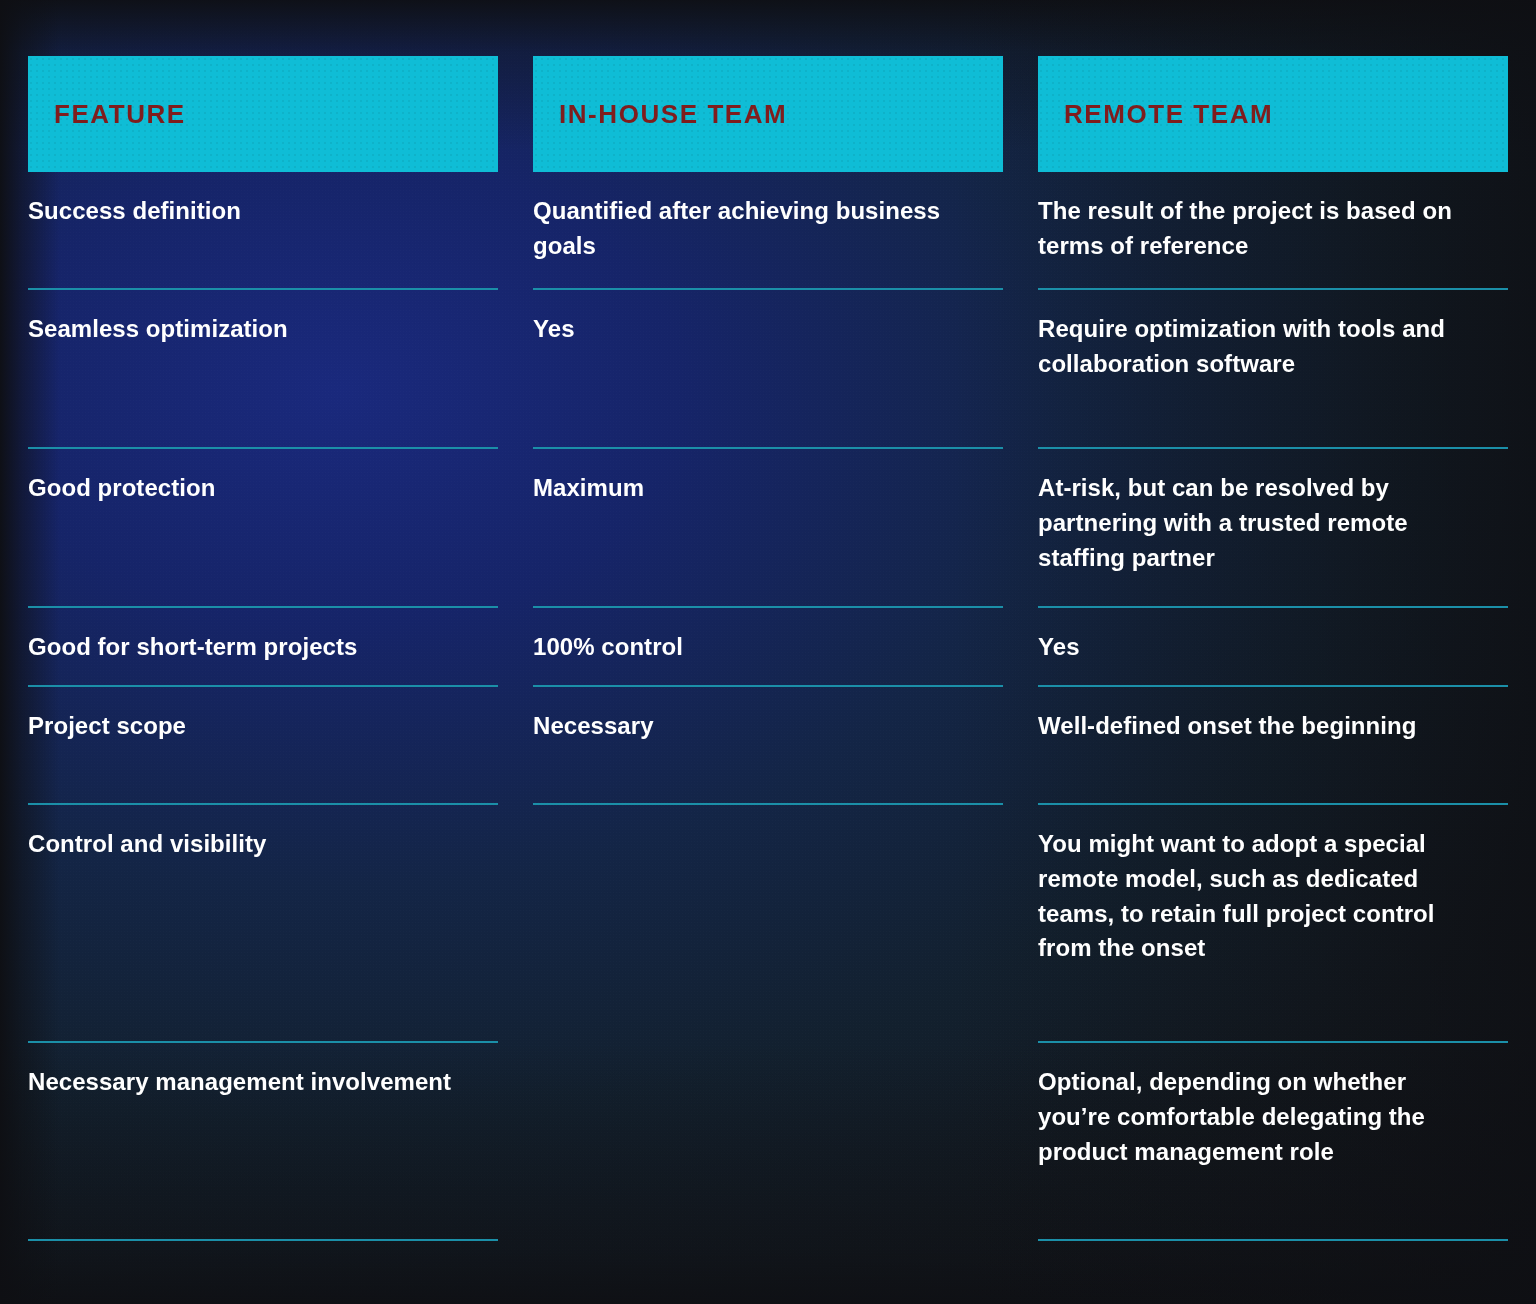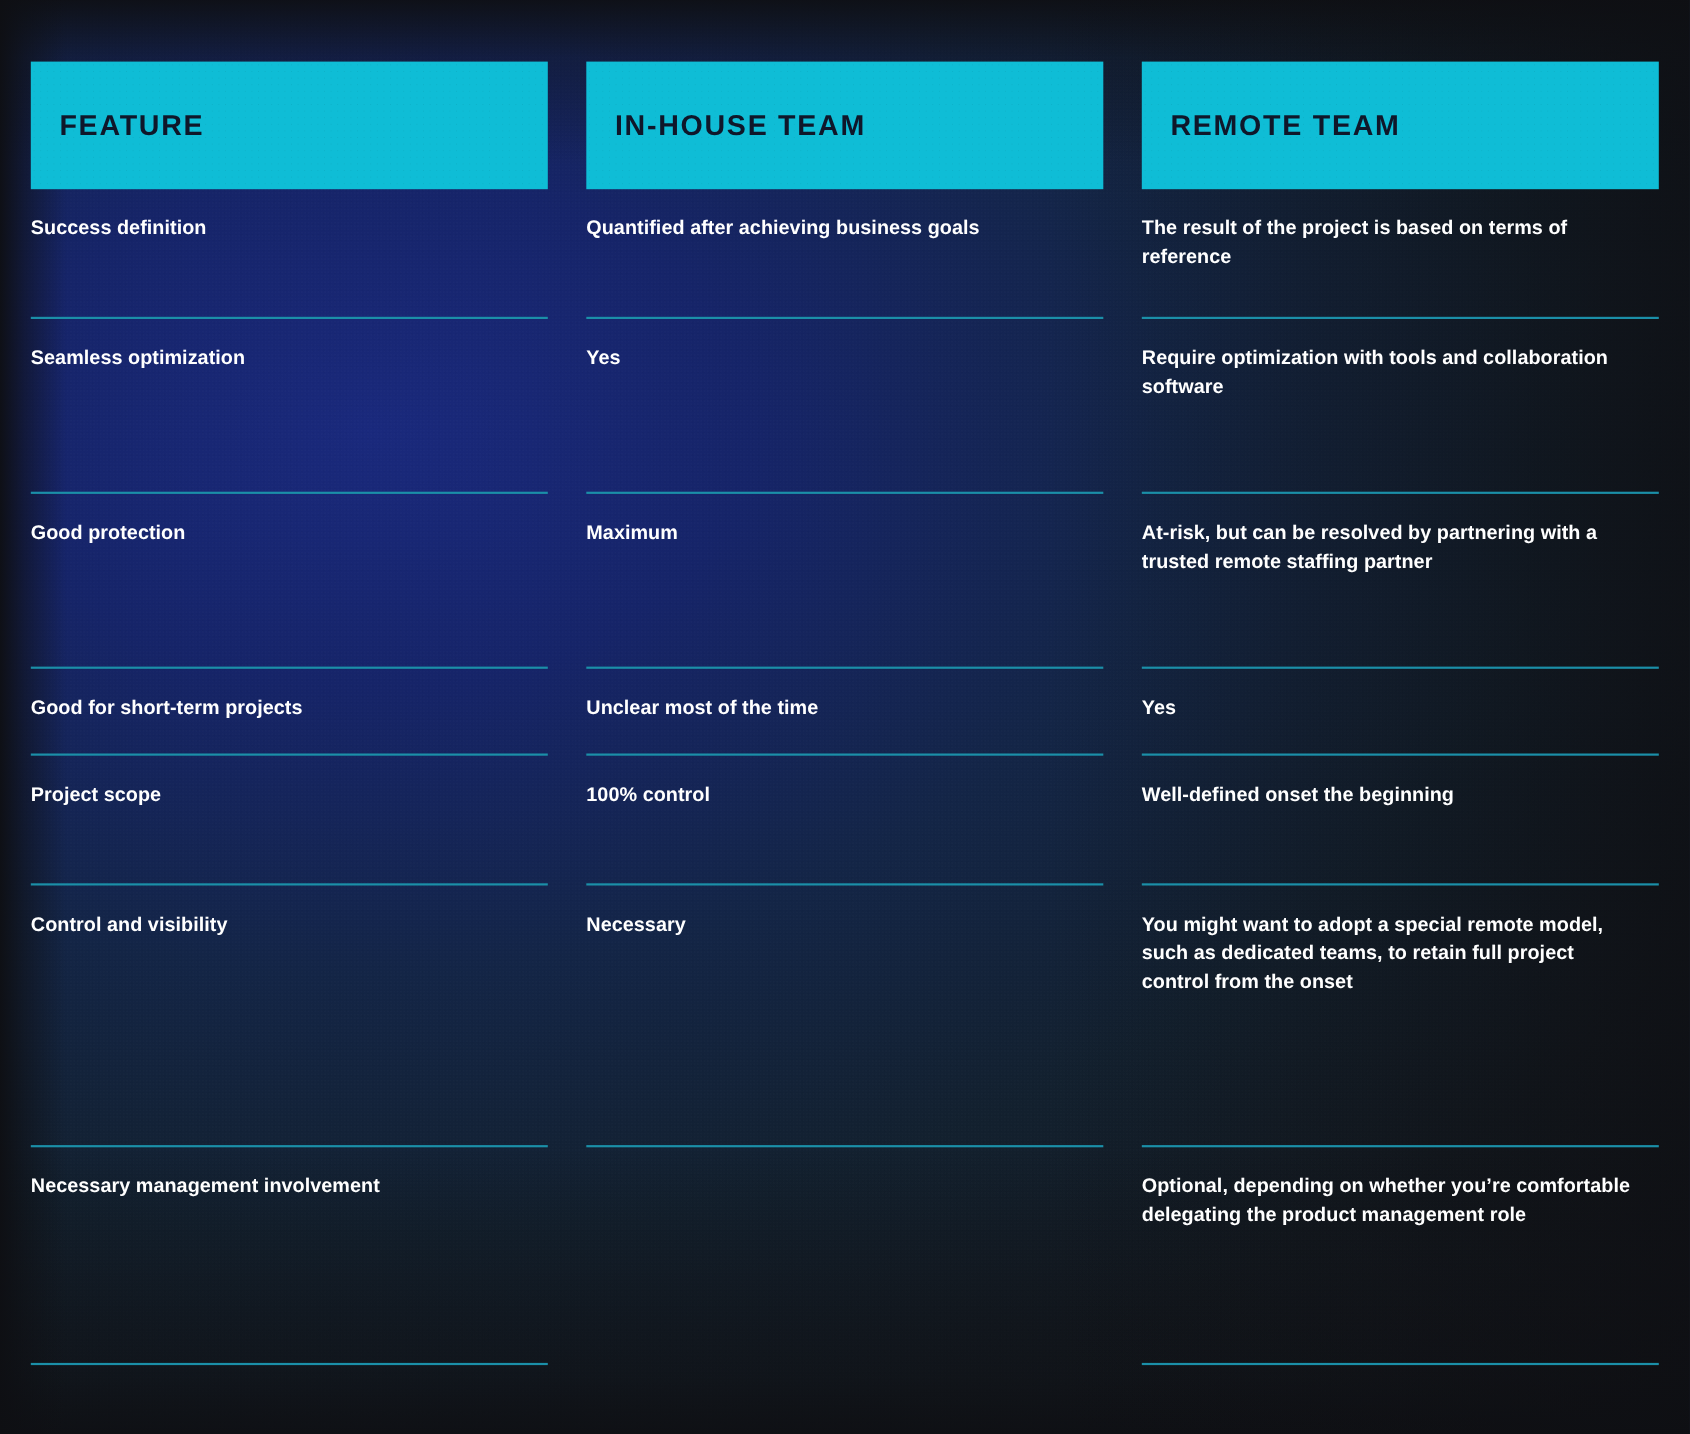--- a/index.html
+++ b/index.html
@@ -98,34 +98,34 @@
     inset: 0;
     opacity: 0.35;
     background-image: radial-gradient(rgba(0,0,0,0.18) 0.7px, transparent 0.8px);
     background-size: 6px 6px;
     pointer-events: none;
   }
   .header-label {
     position: relative;
     z-index: 2;
     padding-left: 26px;
-    color: #0f172a;
+    color: #7f1d1d;
     font-size: 26px;
     font-weight: bold;
     letter-spacing: 0.06em;
     text-transform: uppercase;
     line-height: 1.1;
   }
 
   .cell {
     position: relative;
     box-sizing: border-box;
     padding: 22px 26px 0 0;
     color: #ffffff;
-    font-size: 18px;
+    font-size: 24px;
     font-weight: bold;
     line-height: 1.45;
     letter-spacing: 0.002em;
     border-bottom: 2px solid #1b8fa8;
   }
   .cell-text { display: block; }
 
   
   .col-body { display: grid; }
 </style>
@@ -178,23 +178,20 @@
           <div class="cell">
             <span class="cell-text">Quantified after achieving business goals</span>
           </div>
           <div class="cell">
             <span class="cell-text">Yes</span>
           </div>
           <div class="cell">
             <span class="cell-text">Maximum</span>
           </div>
           <div class="cell">
-            <span class="cell-text">Unclear most of the time</span>
-          </div>
-          <div class="cell">
             <span class="cell-text">100% control</span>
           </div>
           <div class="cell">
             <span class="cell-text">Necessary</span>
           </div>
         </div>
     </div>
 
     <div class="gap"></div>
 

